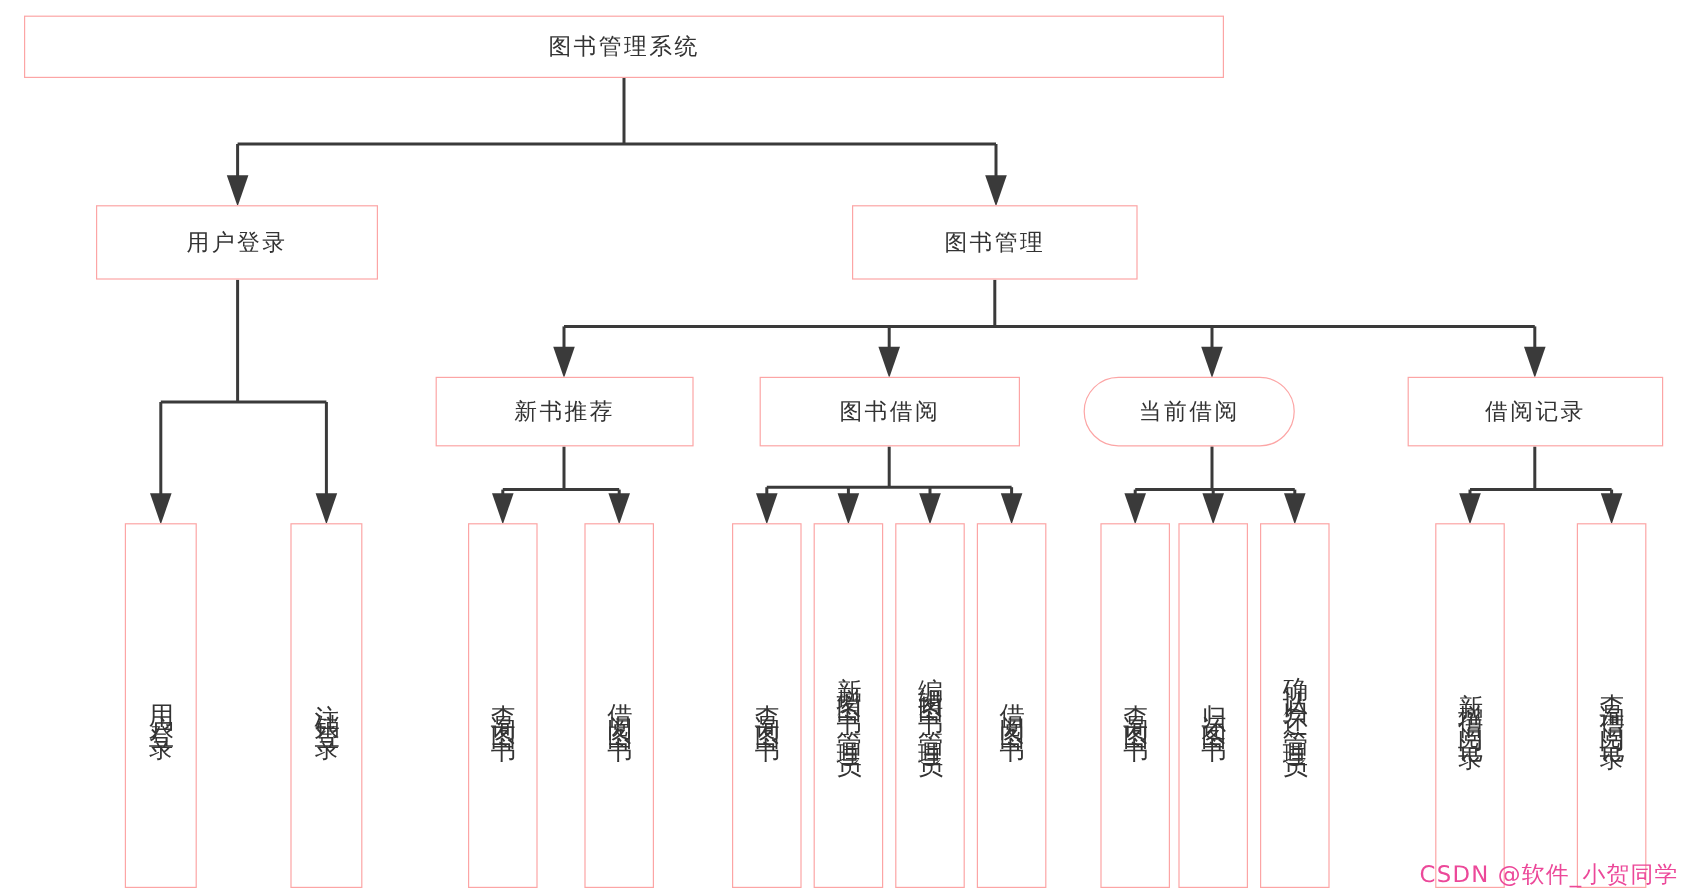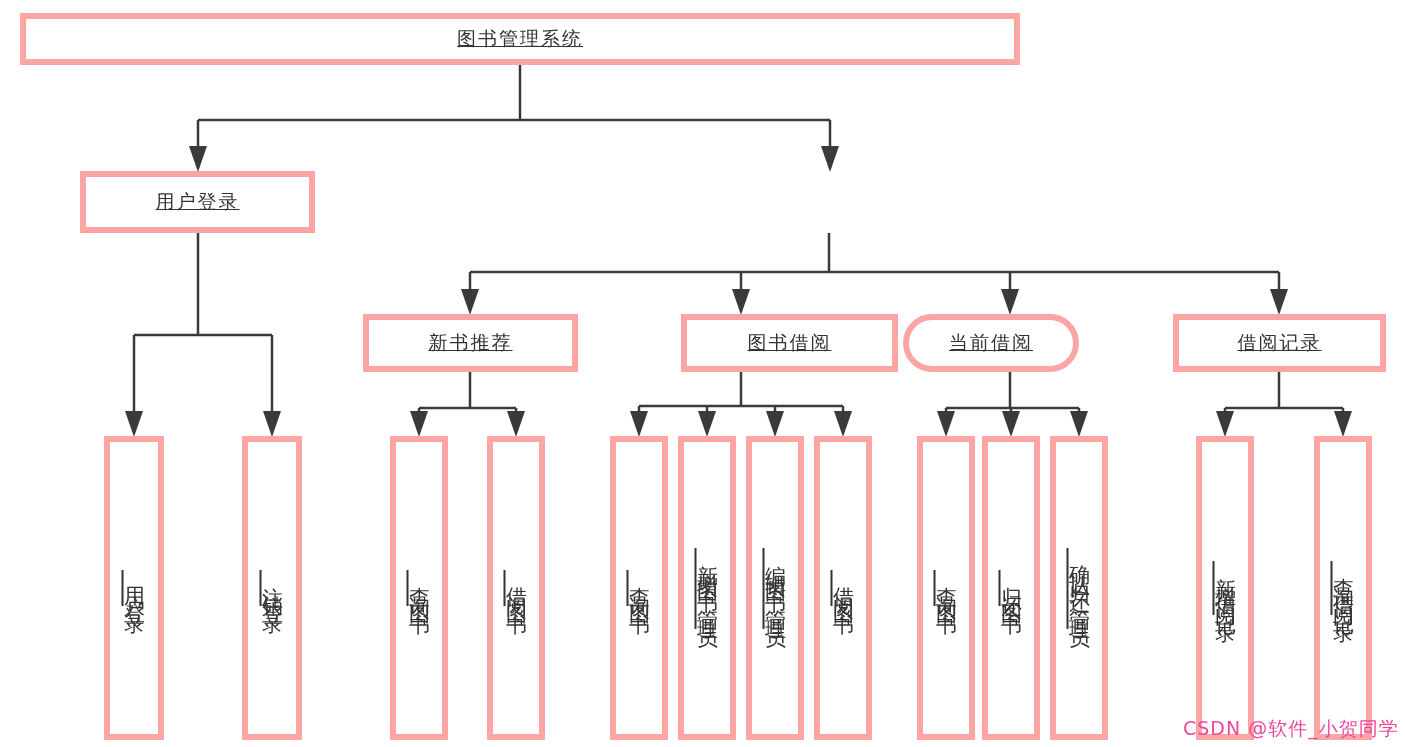--- a/index.html
+++ b/index.html
@@ -20,27 +20,26 @@
     left: 0;
     top: 0;
     width: 1405px;
     height: 747px;
     z-index: 1;
   }
   .node {
     position: absolute;
     box-sizing: border-box;
     background: #ffffff;
-    border: 6px solid #fca5a5;
+    border: 1px solid #fca5a5;
     display: flex;
     align-items: center;
     justify-content: center;
     z-index: 2;
     color: #333333;
-    text-decoration: underline;
   }
   .hbox span {
     font-size: 19px;
     letter-spacing: 2px;
     white-space: nowrap;
   }
   .vbox span {
     writing-mode: vertical-rl;
     font-size: 21px;
     letter-spacing: 9px;
@@ -128,25 +127,28 @@
     </g>
   </svg>
 
   <div class="node hbox" style="left:20px; top:13px; width:1000px; height:52px;">
     <span>图书管理系统</span>
   </div>
 
   <div class="node hbox" style="left:80px; top:171px; width:235px; height:62px;">
     <span>用户登录</span>
   </div>
+  <div class="node hbox" style="left:710px; top:171px; width:238px; height:62px;">
+    <span>图书管理</span>
+  </div>
 
   <div class="node hbox" style="left:363px; top:314px; width:215px; height:58px;justify-content:center;">
     <span>新书推荐</span>
   </div>
-  <div class="node hbox" style="left:633px; top:314px; width:217px; height:58px;margin-left:48px;">
+  <div class="node hbox" style="left:633px; top:314px; width:217px; height:58px;">
     <span>图书借阅</span>
   </div>
   <div class="node hbox" style="left:903px; top:314px; width:176px; height:58px;border-radius:29px;">
     <span>当前借阅</span>
   </div>
   <div class="node hbox" style="left:1173px; top:314px; width:213px; height:58px;">
     <span>借阅记录</span>
   </div>
 
   <div class="node vbox" style="left:104px; top:436px; width:60px; height:304px;">

